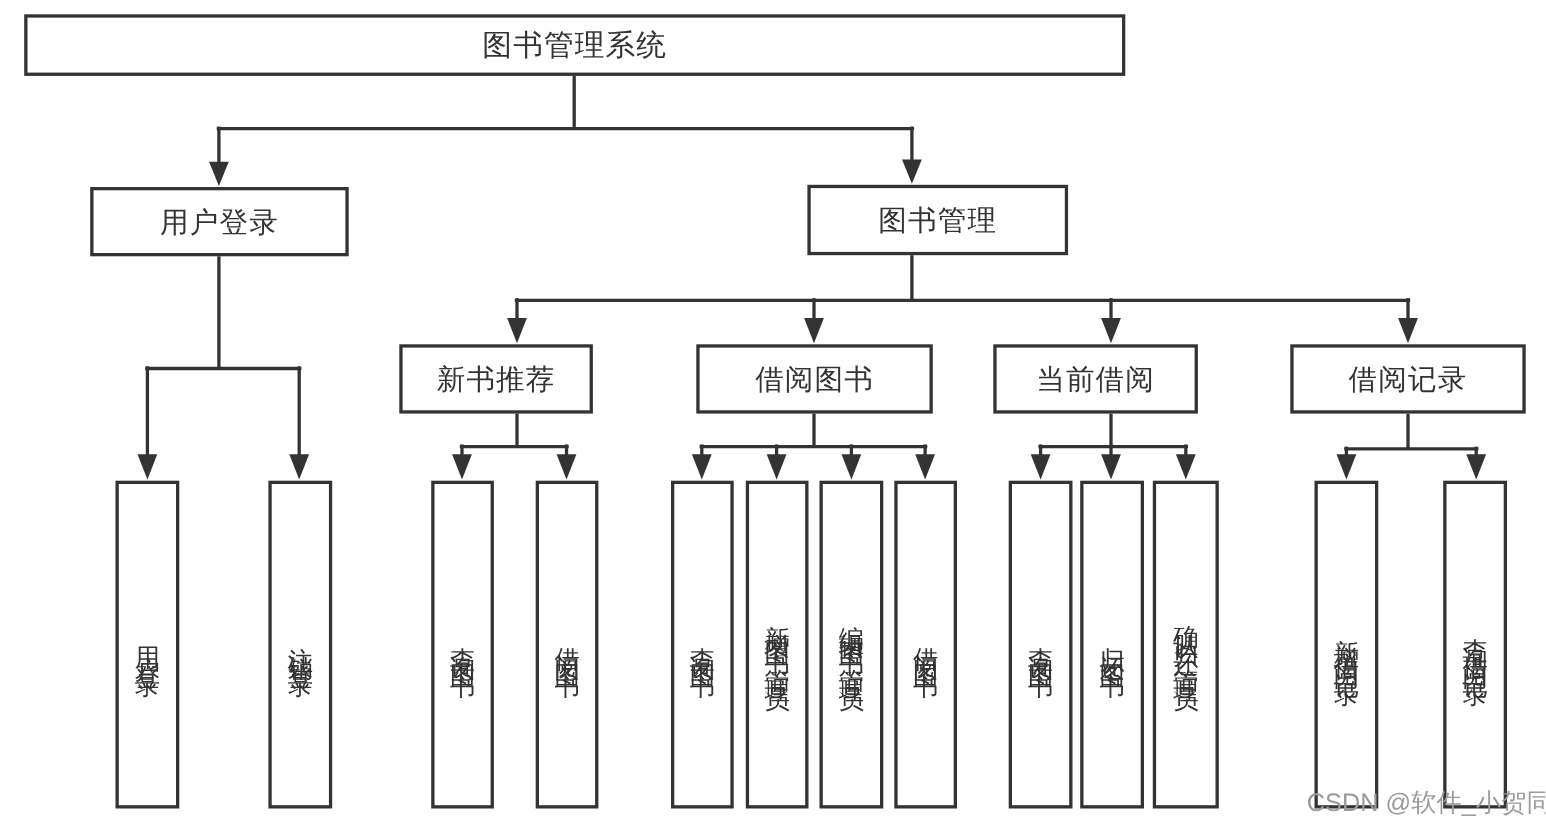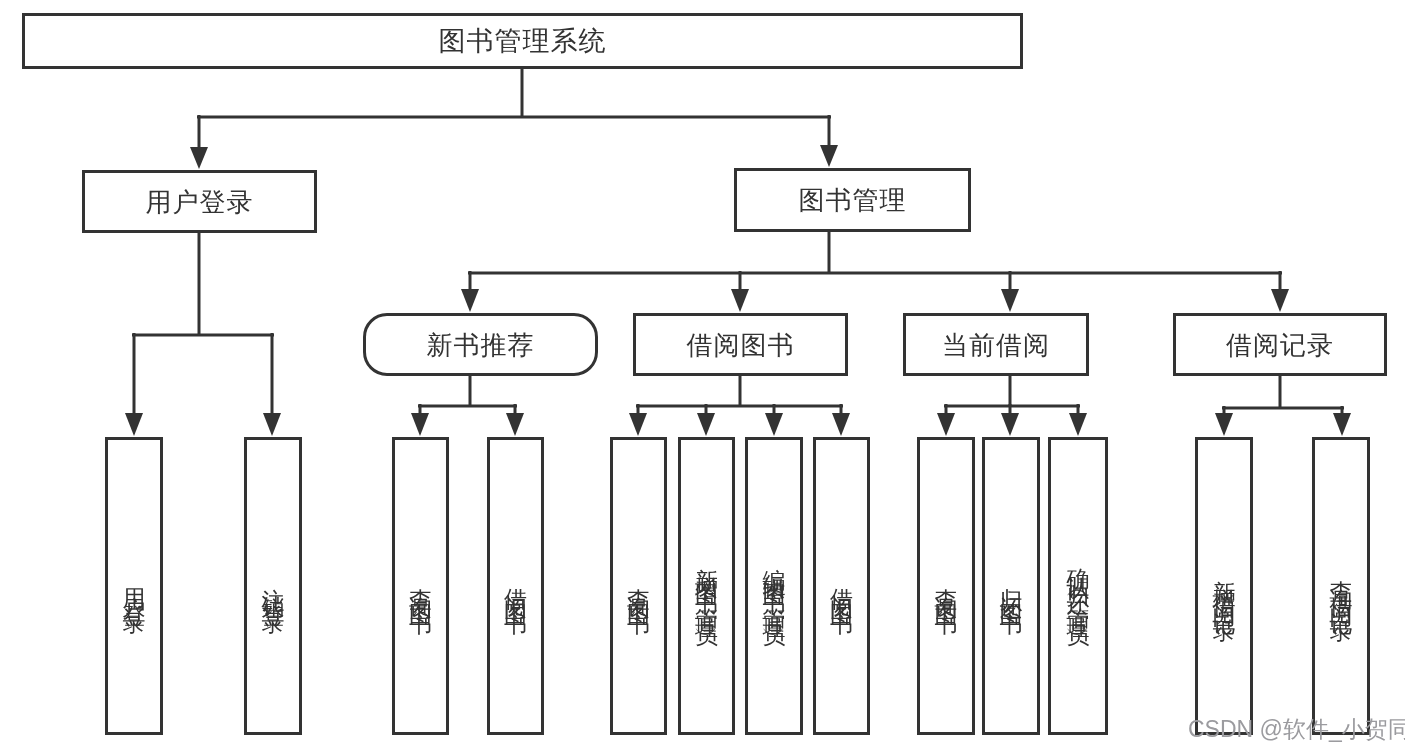--- a/index.html
+++ b/index.html
@@ -42,21 +42,21 @@
     width: 58px;
     writing-mode: vertical-rl;
     text-orientation: mixed;
     font-size: 23px;
     letter-spacing: 8px;
     white-space: normal;
   }
   #node-root            { left: 22px;   top: 13px;  width: 1001px; height: 56px; font-size: 27px; }
   #node-user-login      { left: 82px;   top: 170px; width: 235px;  height: 63px; }
   #node-book-management { left: 710px;  top: 168px; width: 237px;  height: 64px; margin-left: 24px; }
-  #node-new-book-recommend { left: 363px;  top: 313px; width: 235px; height: 63px; border-radius: 24px; }
+  #node-new-book-recommend { left: 363px;  top: 313px; width: 176px; height: 63px; }
   #node-book-borrow        { left: 633px;  top: 313px; width: 215px; height: 63px; }
   #node-current-borrow     { left: 903px;  top: 313px; width: 186px; height: 63px; }
   #node-borrow-records     { left: 1173px; top: 313px; width: 214px; height: 63px; }
   #leaf-user-login     { left: 105px; }
   #leaf-logout         { left: 244px; }
   #leaf-nb-query       { left: 392px; width: 57px; }
   #leaf-nb-borrow      { left: 487px; width: 57px; }
   #leaf-bb-query       { left: 610px; width: 57px; }
   #leaf-bb-add         { left: 678px; width: 57px; }
   #leaf-bb-edit        { left: 745px; width: 58px; }

